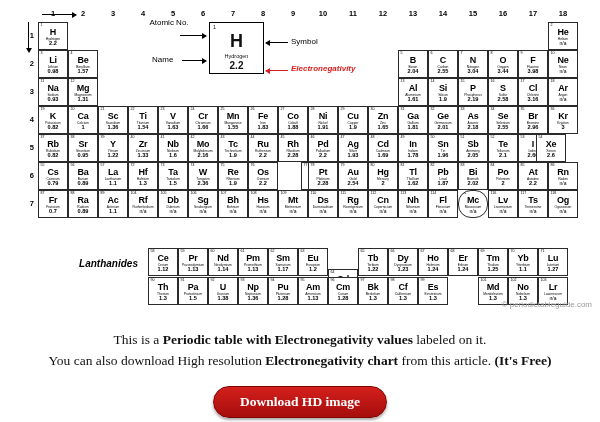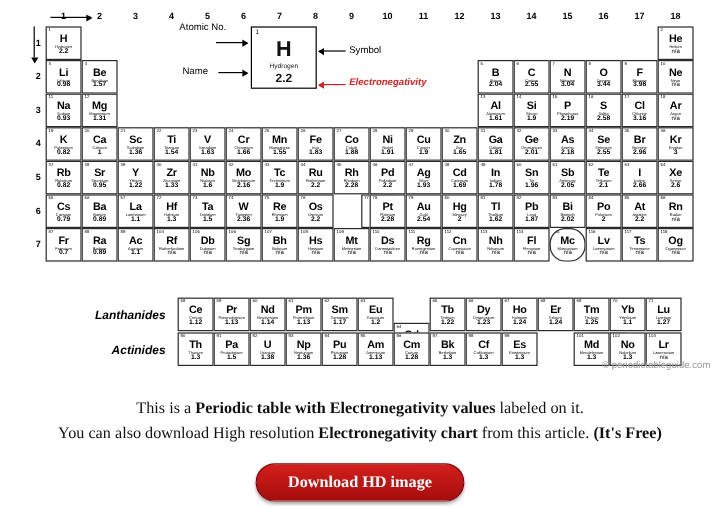--- a/index.html
+++ b/index.html
@@ -479,21 +479,21 @@
           <div class="sym">Te</div>
           <div class="nm">Tellurium</div>
           <div class="en">2.1</div>
         </div>
         <div class="cell" style="left: 518px; top: 134px;">
           <div class="num">53</div>
           <div class="sym">I</div>
           <div class="nm">Iodine</div>
           <div class="en">2.66</div>
         </div>
-        <div class="cell" style="left: 548px; top: 134px;">
+        <div class="cell" style="left: 536px; top: 134px;">
           <div class="num">54</div>
           <div class="sym">Xe</div>
           <div class="nm">Xenon</div>
           <div class="en">2.6</div>
         </div>
         <div class="cell" style="left: 38px; top: 162px;">
           <div class="num">55</div>
           <div class="sym">Cs</div>
           <div class="nm">Caesium</div>
           <div class="en">0.79</div>
@@ -891,21 +891,20 @@
     <div class="keylabel" style="left:152px;top:55px;">Name</div>
     <div class="keyline to-right" style="left:182px;top:60px;width:24px;"></div>
 
     <div class="keyline to-left" style="left:266px;top:42px;width:22px;"></div>
     <div class="keylabel" style="left:291px;top:37px;">Symbol</div>
 
     <div class="keyline red to-left" style="left:266px;top:70px;width:22px;"></div>
     <div class="keylabel red" style="left:291px;top:64px;">Electronegativity</div>
 
     <div class="serieslabel" style="left:28px;top:258px;">Lanthanides</div>
-    <div class="serieslabel" style="left:28px;top:287px;">Actinides</div>
 
     <div id="watermark">© periodictableguide.com</div>
   </div>
 
   <div id="caption">
     <div>
       <span>This is a </span><b>Periodic table with Electronegativity values</b><span> labeled on it.</span>
     </div>
     <div>
       <span>You can also download High resolution </span><b>Electronegativity chart</b><span> from this article. </span><b>(It's Free)</b>

